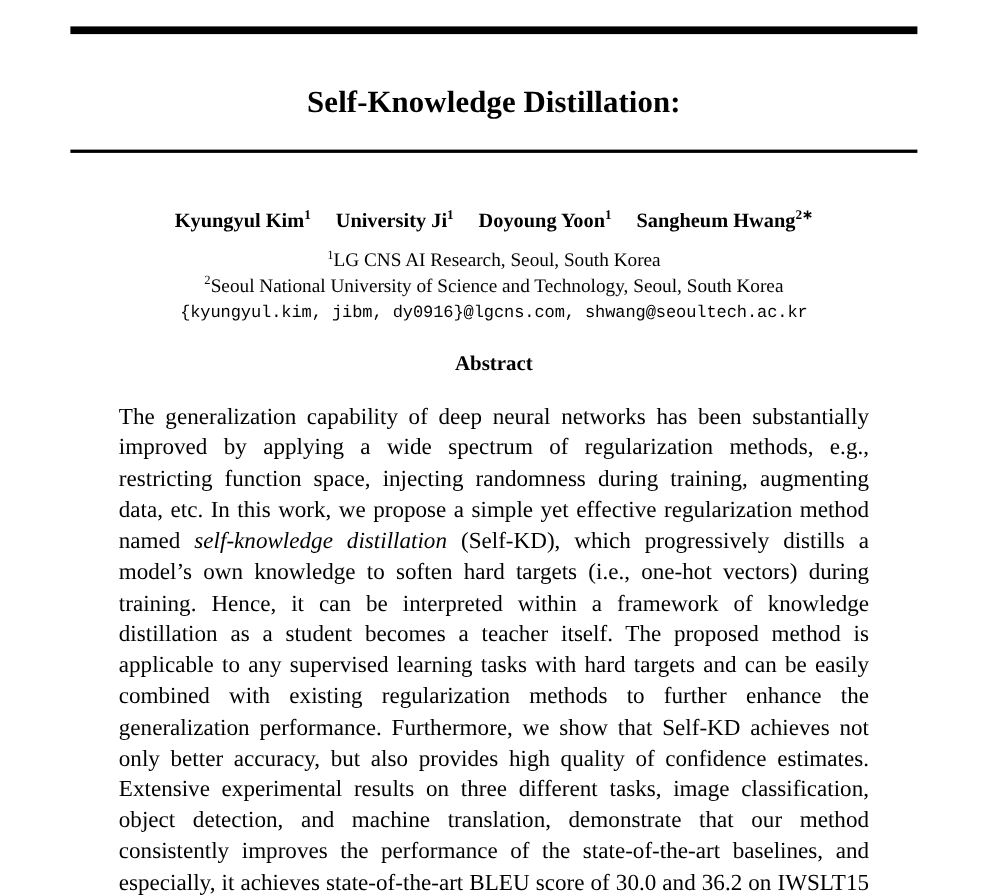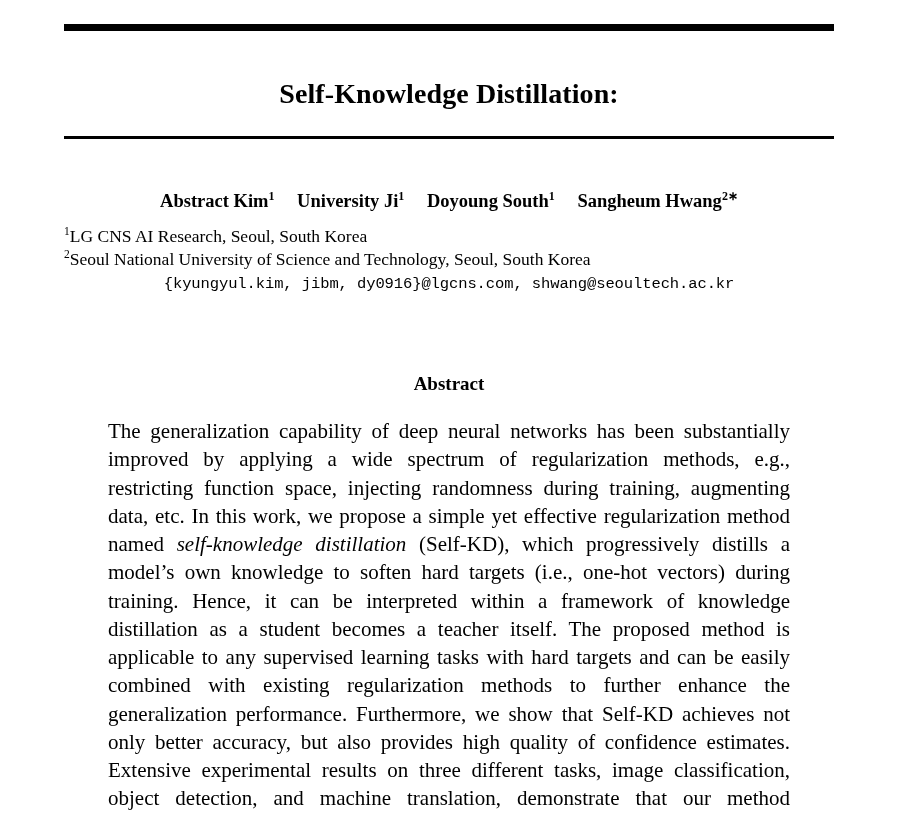--- a/index.html
+++ b/index.html
@@ -53,42 +53,42 @@
     margin: 0 9px;
     white-space: nowrap;
   }
   .author sup {
     font-size: 12px;
     font-weight: bold;
     vertical-align: super;
     line-height: 0;
   }
   .affil {
-    text-align: left;
+    text-align: center;
     font-size: 17.5px;
     line-height: 1.33;
     margin-top: 13px;
   }
   .affil sup {
     font-size: 11.5px;
     vertical-align: super;
     line-height: 0;
   }
   .emails {
     text-align: center;
     font-family: "Liberation Mono", monospace;
     font-size: 15.5px;
     margin-top: 4px;
     letter-spacing: -0.1px;
   }
   .abstract-heading {
     text-align: center;
     font-size: 19px;
     font-weight: bold;
-    margin-top: 80px;
+    margin-top: 27px;
   }
   .abstract-body {
     margin-top: 22px;
     font-size: 21px;
     line-height: 1.345;
     text-align: justify;
     text-justify: inter-word;
     padding: 0 44px 0 44px;
     hyphens: manual;
   }
@@ -103,23 +103,23 @@
 
   <div class="rule-top"></div>
 
   <div class="title-block">
     <div class="title-line">Self-Knowledge Distillation:</div>
   </div>
 
   <div class="rule-under-title"></div>
 
   <div class="authors">
-    <span class="author"><span>Abstract Kim</span><sup>1</sup></span>
+    <span class="author"><span>Kyungyul Kim</span><sup>1</sup></span>
     <span class="author"><span>University Ji</span><sup>1</sup></span>
-    <span class="author"><span>Doyoung South</span><sup>1</sup></span>
+    <span class="author"><span>Doyoung Yoon</span><sup>1</sup></span>
     <span class="author"><span>Sangheum Hwang</span><sup>2∗</sup></span>
   </div>
 
   <div class="affil">
     <div><sup>1</sup><span>LG CNS AI Research, Seoul, South Korea</span></div>
     <div><sup>2</sup><span>Seoul National University of Science and Technology, Seoul, South Korea</span></div>
   </div>
 
   <div class="emails">{kyungyul.kim, jibm, dy0916}@lgcns.com, shwang@seoultech.ac.kr</div>
 

